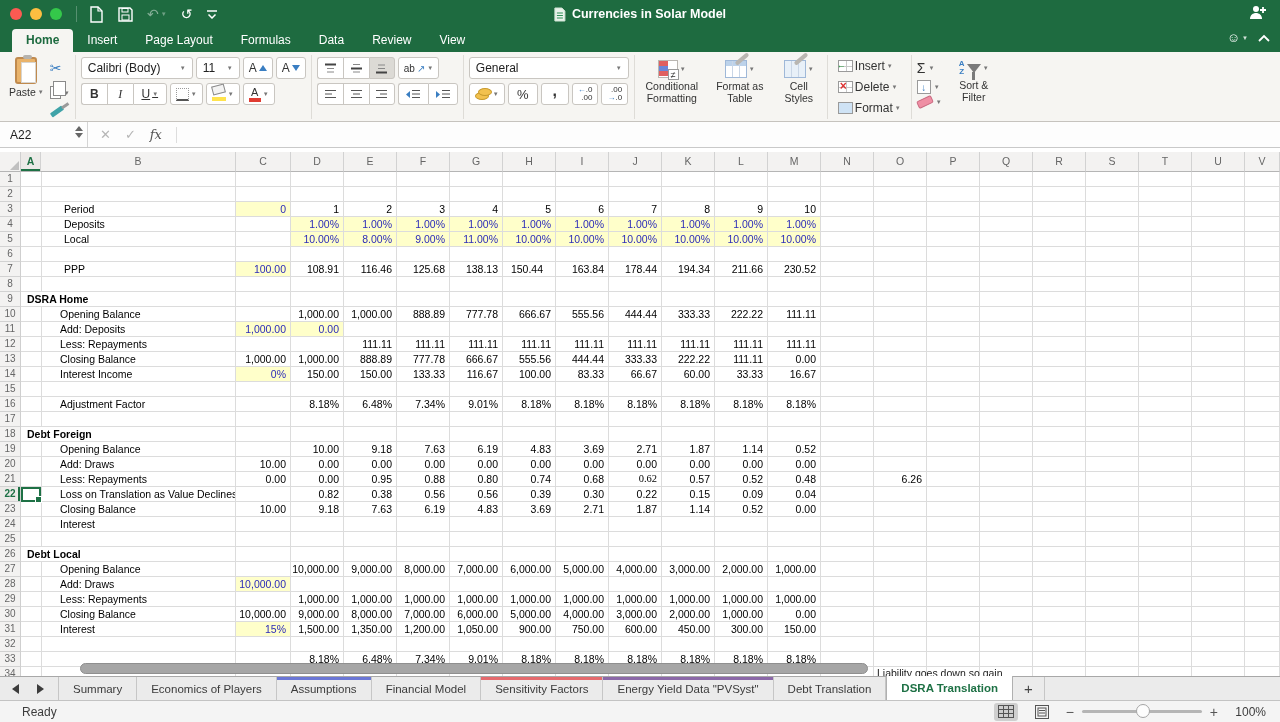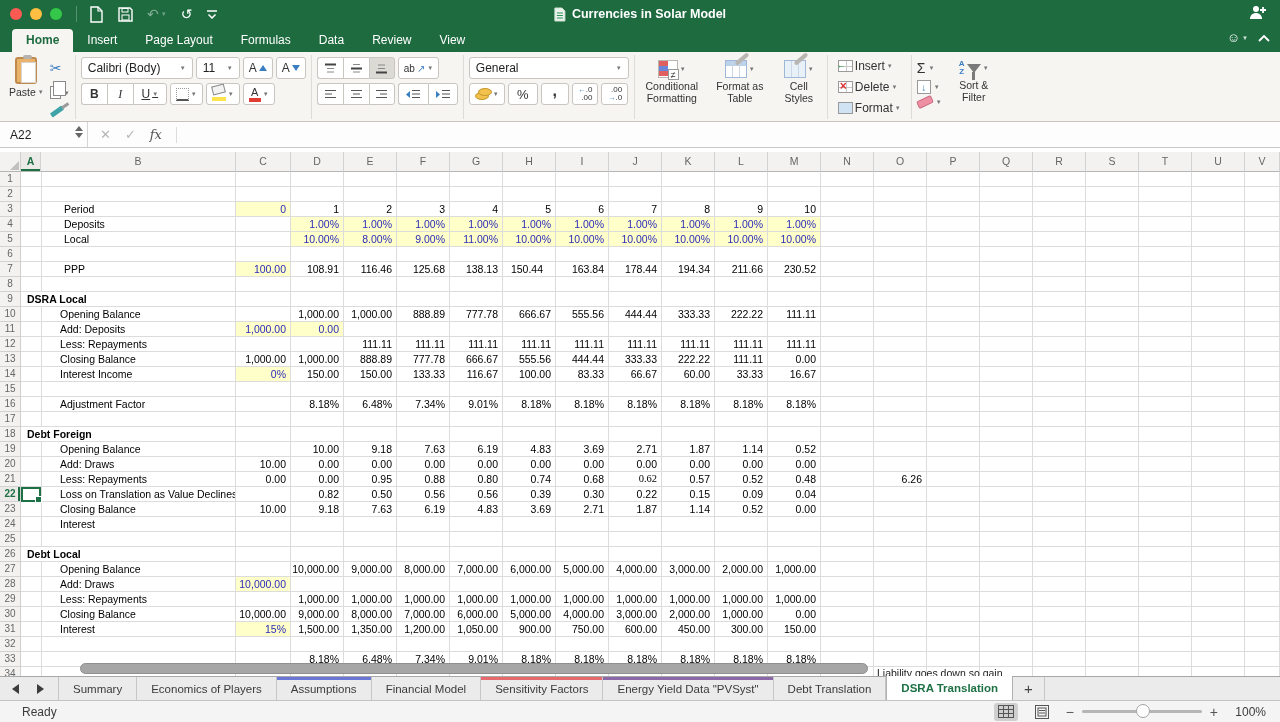--- a/index.html
+++ b/index.html
@@ -699,21 +699,21 @@
       <div class="gcell num" style="width: 53px;"></div>
       <div class="gcell num" style="width: 53px;"></div>
       <div class="gcell num" style="width: 53px;"></div>
       <div class="gcell num" style="width: 53px;"></div>
       <div class="gcell num" style="width: 53px;"></div>
       <div class="gcell num" style="width: 53px;"></div>
       <div class="gcell num" style="width: 35px;"></div>
     </div>
     <div class="grow">
       <div class="grh">9</div>
-      <div class="gcell lbl ind0 bold" style="width: 215px;">DSRA Local</div>
+      <div class="gcell lbl ind0 bold" style="width: 215px;">DSRA Home</div>
       <div class="gcell num" style="width: 55px;"></div>
       <div class="gcell num" style="width: 53px;"></div>
       <div class="gcell num" style="width: 53px;"></div>
       <div class="gcell num" style="width: 53px;"></div>
       <div class="gcell num" style="width: 53px;"></div>
       <div class="gcell num" style="width: 53px;"></div>
       <div class="gcell num" style="width: 53px;"></div>
       <div class="gcell num" style="width: 53px;"></div>
       <div class="gcell num" style="width: 53px;"></div>
       <div class="gcell num" style="width: 53px;"></div>
@@ -1014,21 +1014,21 @@
       <div class="gcell num" style="width: 53px;"></div>
       <div class="gcell num" style="width: 53px;"></div>
       <div class="gcell num" style="width: 53px;"></div>
       <div class="gcell num" style="width: 35px;"></div>
     </div>
     <div class="grow">
       <div class="grh selrow">22</div>
       <div class="gcell lbl ind1" style="width: 215px;">Loss on Translation as Value Declines</div>
       <div class="gcell num" style="width: 55px;"></div>
       <div class="gcell num" style="width: 53px;">0.82</div>
-      <div class="gcell num" style="width: 53px;">0.50</div>
+      <div class="gcell num" style="width: 53px;">0.38</div>
       <div class="gcell num" style="width: 53px;">0.56</div>
       <div class="gcell num" style="width: 53px;">0.56</div>
       <div class="gcell num" style="width: 53px;">0.39</div>
       <div class="gcell num" style="width: 53px;">0.30</div>
       <div class="gcell num" style="width: 53px;">0.22</div>
       <div class="gcell num" style="width: 53px;">0.15</div>
       <div class="gcell num" style="width: 53px;">0.09</div>
       <div class="gcell num" style="width: 53px;">0.04</div>
       <div class="gcell num" style="width: 53px;"></div>
       <div class="gcell num" style="width: 53px;"></div>

